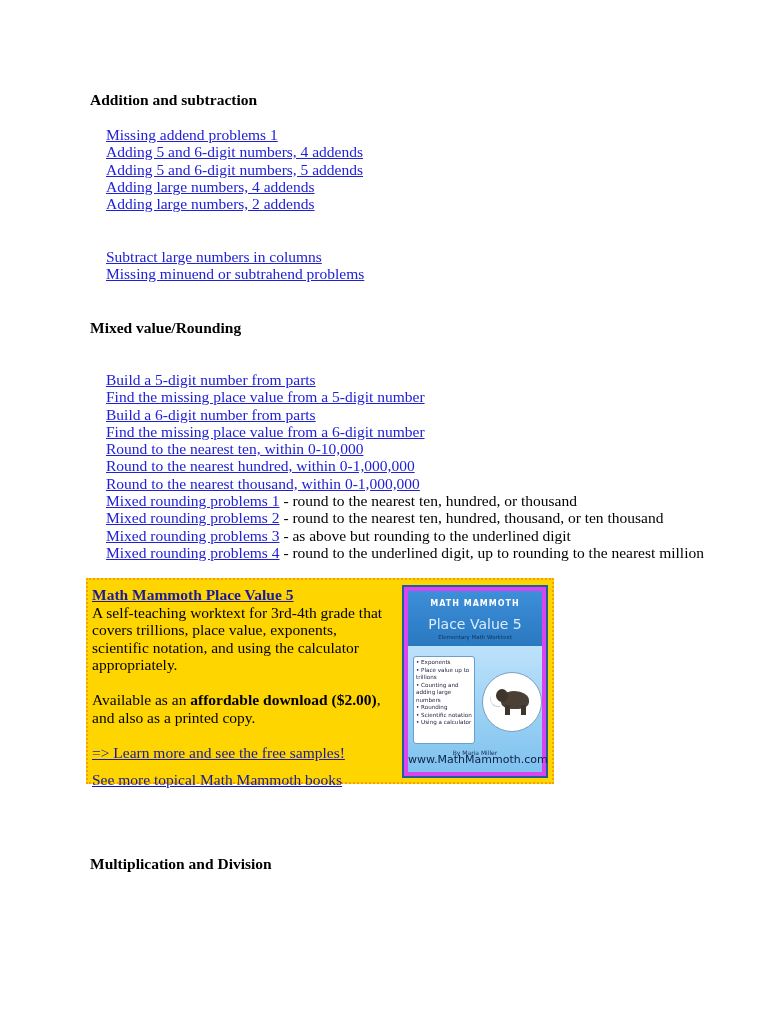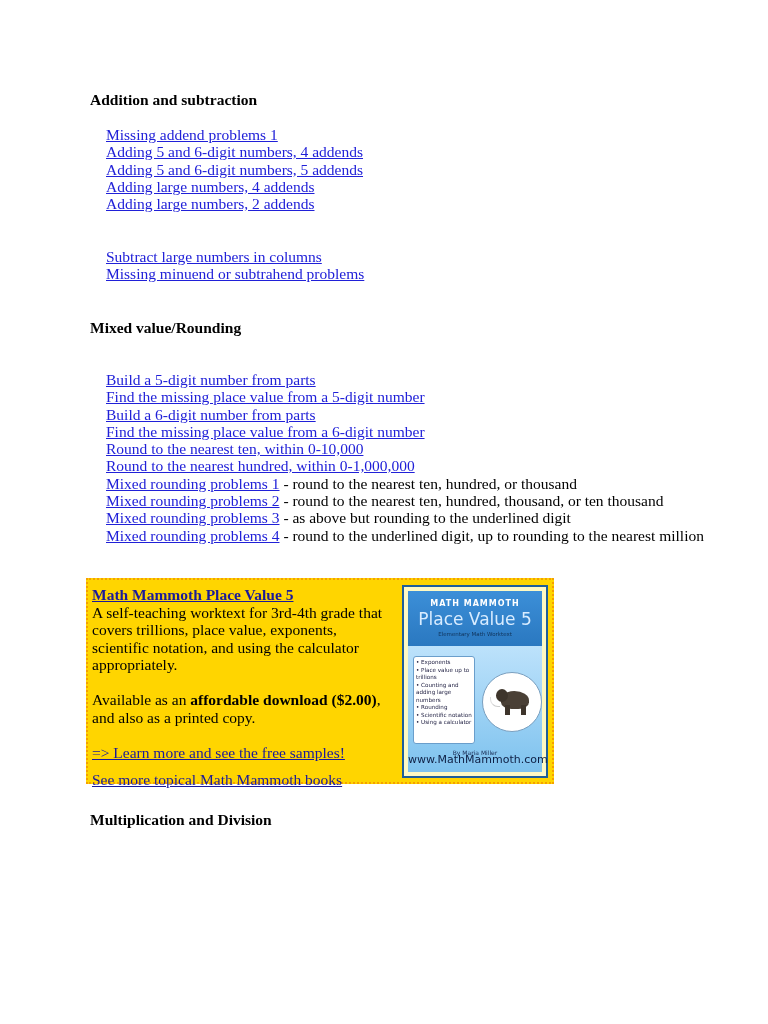--- a/index.html
+++ b/index.html
@@ -27,32 +27,32 @@
     }
     .promo-text { position: absolute; left: 4px; top: 6px; width: 300px; line-height: 17.5px; }
     .promo-text .title { color: #1a1a9a; font-weight: bold; }
     .promo-text p { margin: 0; }
     .promo-text .gap { height: 17.5px; }
     .promo-text .more { display: block; text-align: left; width: 300px; margin-top: 10px; }
     .promo-text a { color: #1a1a9a; }
 
     .cover {
       position: absolute; left: 314px; top: 5px; width: 146px; height: 193px;
-      background: #fef9c3;
+      background: #d946ef;
       border: 2px solid #1e5f9a;
       box-sizing: border-box;
     }
     .cover-top {
       position: absolute; left: 4px; top: 4px; right: 4px; height: 55px;
       background: linear-gradient(#3c8fd8, #2a78c0);
       text-align: center; color: #fff;
       font-family: "DejaVu Sans", sans-serif;
     }
     .cover-brand { font-size: 8px; font-weight: bold; letter-spacing: 1px; margin-top: 8px; }
-    .cover-title { font-size: 17px; color: #d8ecff; margin-top: 1px; }
+    .cover-title { font-size: 14px; color: #d8ecff; margin-top: 8px; }
     .cover-sub { font-size: 5.5px; color: #10335a; margin-top: 2px; }
     .cover-body {
       position: absolute; left: 4px; top: 59px; right: 4px; bottom: 4px;
       background: linear-gradient(#bde2fb, #7ec2ee);
       font-family: "DejaVu Sans", sans-serif;
     }
     .cover-list {
       position: absolute; left: 5px; top: 10px; width: 62px; height: 88px;
       background: #ffffff; border: 1px solid #6a9ecb; border-radius: 3px;
       font-size: 5.6px; line-height: 7.5px; color: #224; padding: 2px 2px; box-sizing: border-box;
@@ -92,20 +92,21 @@
 
   <h3 style="top:319px;">Mixed value/Rounding</h3>
 
   <div class="linklist" style="top:371px;">
     <div class="row"><a href="#">Build a 5-digit number from parts</a></div>
     <div class="row"><a href="#">Find the missing place value from a 5-digit number</a></div>
     <div class="row"><a href="#">Build a 6-digit number from parts</a></div>
     <div class="row"><a href="#">Find the missing place value from a 6-digit number</a></div>
     <div class="row"><a href="#">Round to the nearest ten, within 0-10,000</a></div>
     <div class="row"><a href="#">Round to the nearest hundred, within 0-1,000,000</a></div>
+    <div class="row"><a href="#">Round to the nearest thousand, within 0-1,000,000</a></div>
     <div class="row"><a href="#">Mixed rounding problems 1</a><span class="desc"> - round to the nearest ten, hundred, or thousand</span></div>
     <div class="row"><a href="#">Mixed rounding problems 2</a><span class="desc"> - round to the nearest ten, hundred, thousand, or ten thousand</span></div>
     <div class="row"><a href="#">Mixed rounding problems 3</a><span class="desc"> - as above but rounding to the underlined digit</span></div>
     <div class="row"><a href="#">Mixed rounding problems 4</a><span class="desc"> - round to the underlined digit, up to rounding to the nearest million</span></div>
   </div>
 
   <div class="promo">
     <div class="promo-text">
       <p><a href="#" class="title">Math Mammoth Place Value 5</a></p>
       <p>A self-teaching worktext for 3rd-4th grade that covers trillions, place value, exponents, scientific notation, and using the calculator appropriately.</p>
@@ -137,15 +138,15 @@
           <div class="mammoth-leg1"></div>
           <div class="mammoth-leg2"></div>
           <div class="mammoth-tusk"></div>
         </div>
         <div class="cover-author">By Maria Miller</div>
         <div class="cover-site">www.MathMammoth.com</div>
       </div>
     </div>
   </div>
 
-  <h3 style="top:811px;">Multiplication and Division</h3>
+  <h3 style="top:855px;">Multiplication and Division</h3>
 
 </div>
 
 </body></html>

